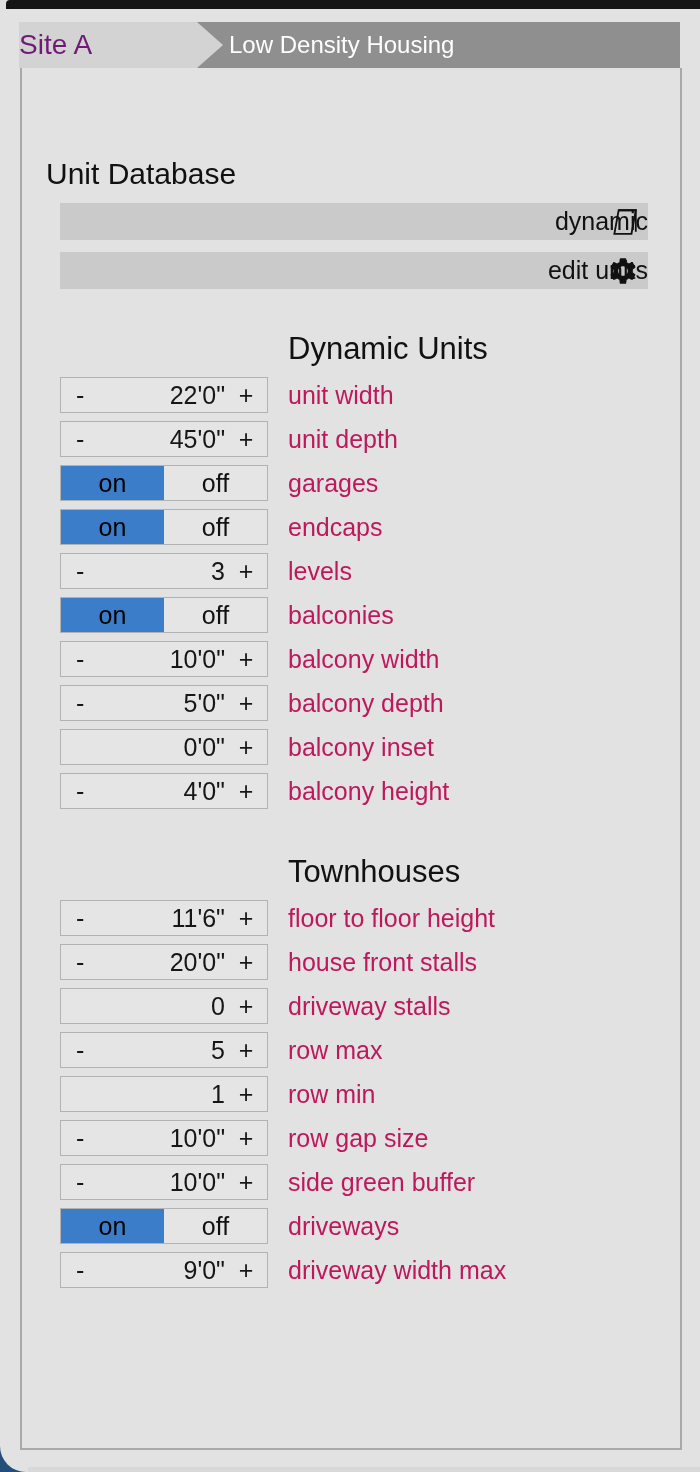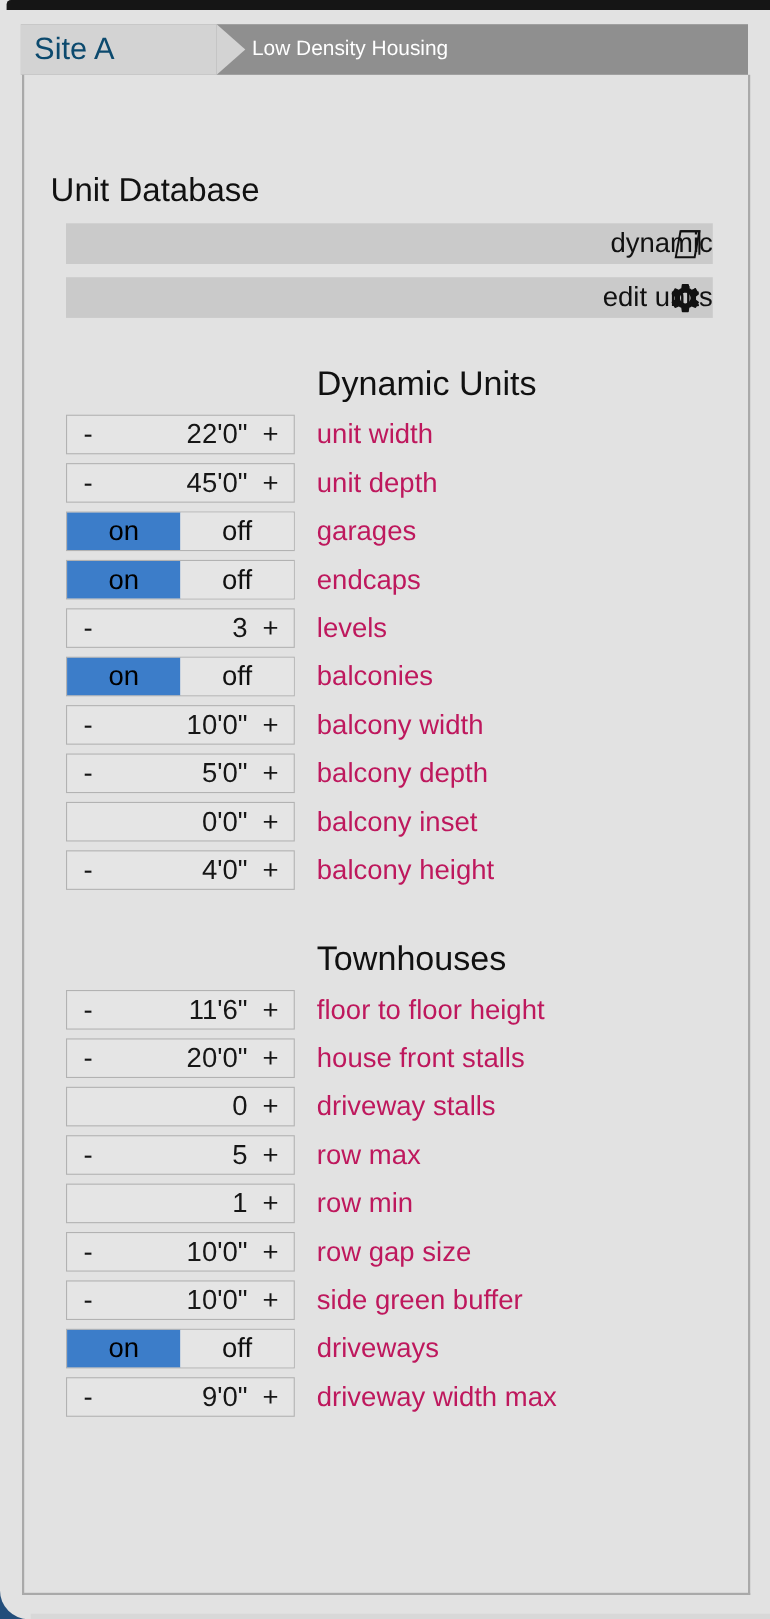--- a/index.html
+++ b/index.html
@@ -17,31 +17,31 @@
     position:absolute;top:0;left:6px;right:0;height:9px;
     background:#151515;border-top-left-radius:4px;
   }
   .crumbbar{
     position:absolute;top:22px;left:19px;right:20px;height:46px;
     background:#8f8f8f;
   }
   .site-tab{
     position:absolute;left:0;top:0;bottom:0;width:178px;
     background:#d3d3d3;display:flex;align-items:center;
-    padding-left:12px;font-size:28px;color:#0c4a6e;box-sizing:border-box;
+    font-size:28px;color:#701a75;box-sizing:border-box;
     cursor:pointer;
   }
   .site-tab::after{
     content:"";position:absolute;right:-26px;top:0;
     border-top:23px solid transparent;border-bottom:23px solid transparent;
     border-left:26px solid #d3d3d3;
   }
   .mode-label{
     position:absolute;left:210px;top:0;bottom:0;display:flex;align-items:center;
-    color:#ffffff;font-size:19px;
+    color:#ffffff;font-size:24px;
   }
   .content{
     position:absolute;left:20px;top:68px;width:662px;bottom:22px;
     border:2px solid #a9a9a9;border-top:none;box-sizing:border-box;
     overflow:hidden;
   }
   .ud-title{
     margin:88px 0 0 24px;font-size:30px;line-height:36px;color:#111;
   }
   .db-buttons{margin:11px 0 0 38px;width:588px;}

